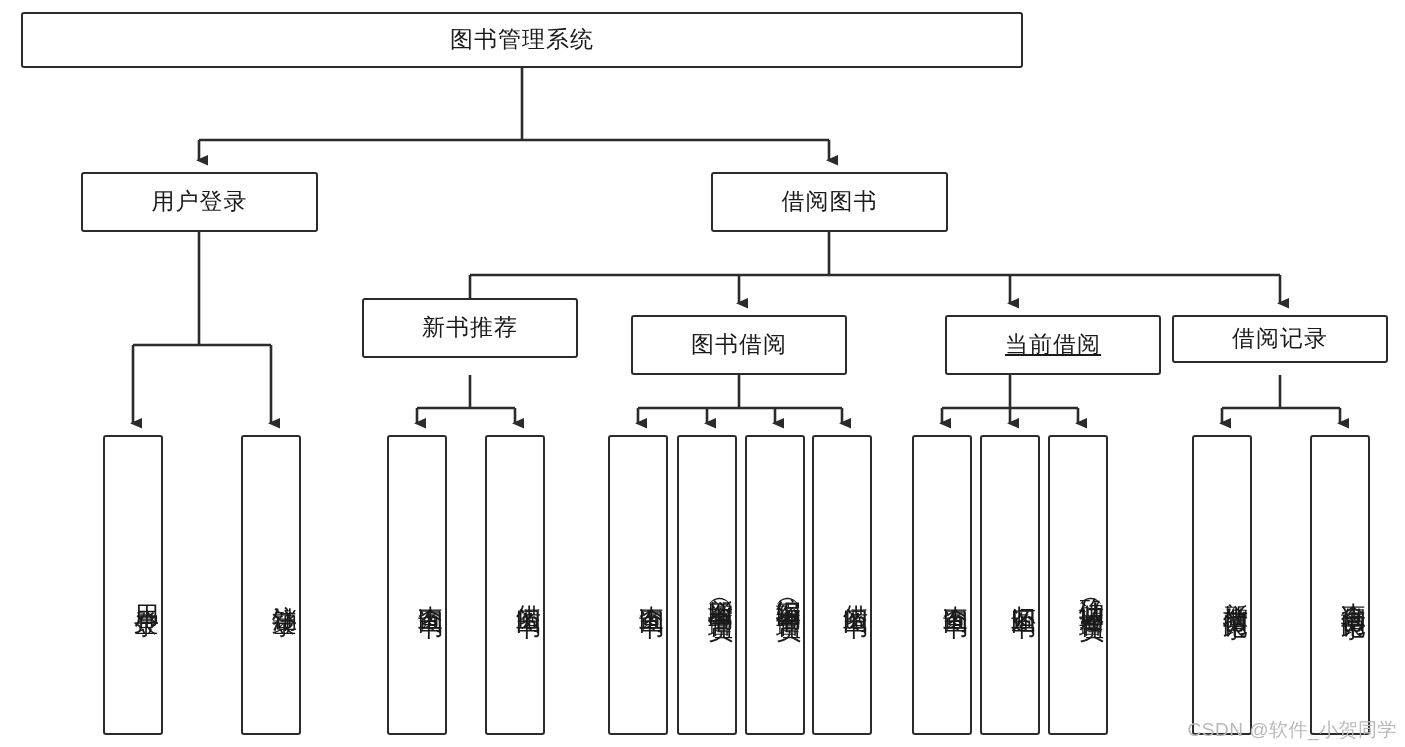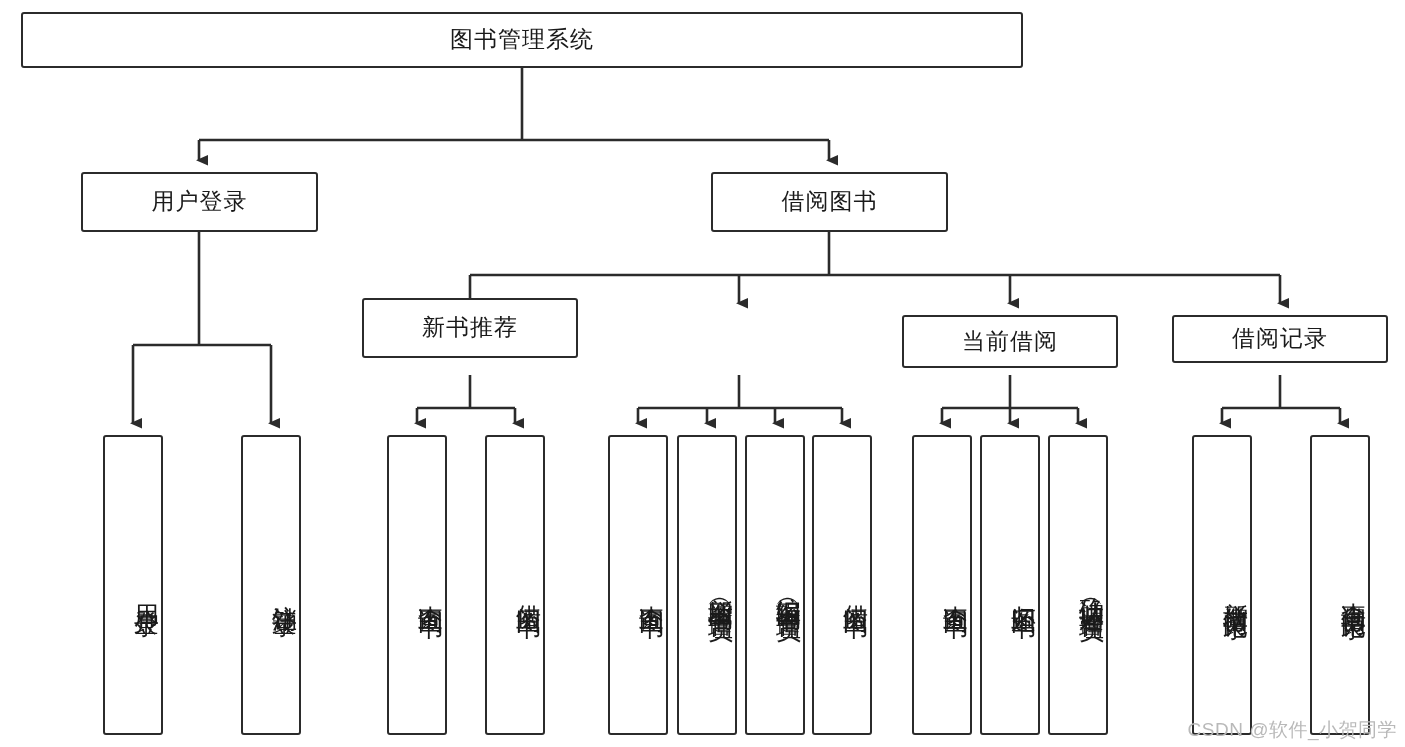--- a/index.html
+++ b/index.html
@@ -131,21 +131,24 @@
   <div class="node horizontal" style="left:81px; top:172px; width:237px; height:60px;">
     <span>用户登录</span>
   </div>
   <div class="node horizontal" style="left:711px; top:172px; width:237px; height:60px;">
     <span>借阅图书</span>
   </div>
 
   <div class="node horizontal" style="left:362px; top:298px; width:216px; height:60px;">
     <span>新书推荐</span>
   </div>
-  <div class="node horizontal" style="left:902px; top:315px; width:216px; height:53px;">
+  <div class="node horizontal" style="left:631px; top:315px; width:216px; height:60px;">
+    <span>图书借阅</span>
+  </div>
+  <div class="node horizontal" style="left:945px; top:315px; width:216px; height:60px;text-decoration:underline;">
     <span>当前借阅</span>
   </div>
   <div class="node horizontal" style="left:1172px; top:315px; width:216px; height:48px;">
     <span>借阅记录</span>
   </div>
 
   <div class="node vertical" style="left:103px; top:435px; width:60px; height:300px;">
     <span class="vtext">用户登录</span>
   </div>
   <div class="node vertical" style="left:241px; top:435px; width:60px; height:300px;">

